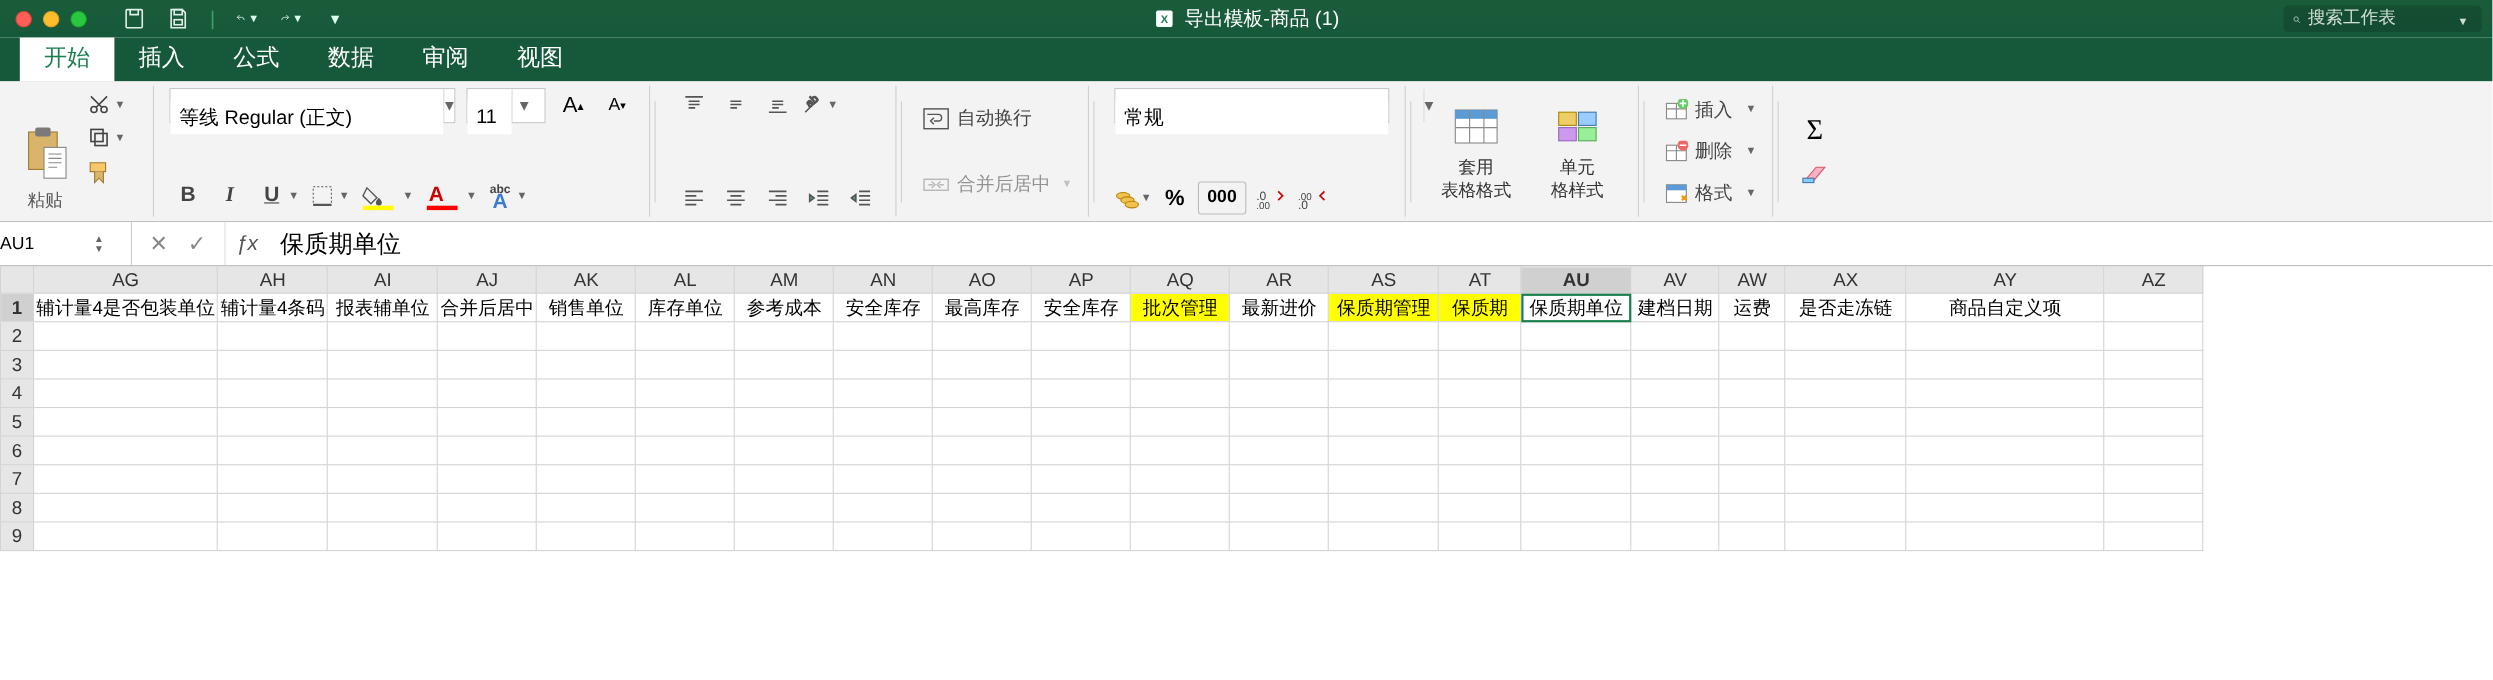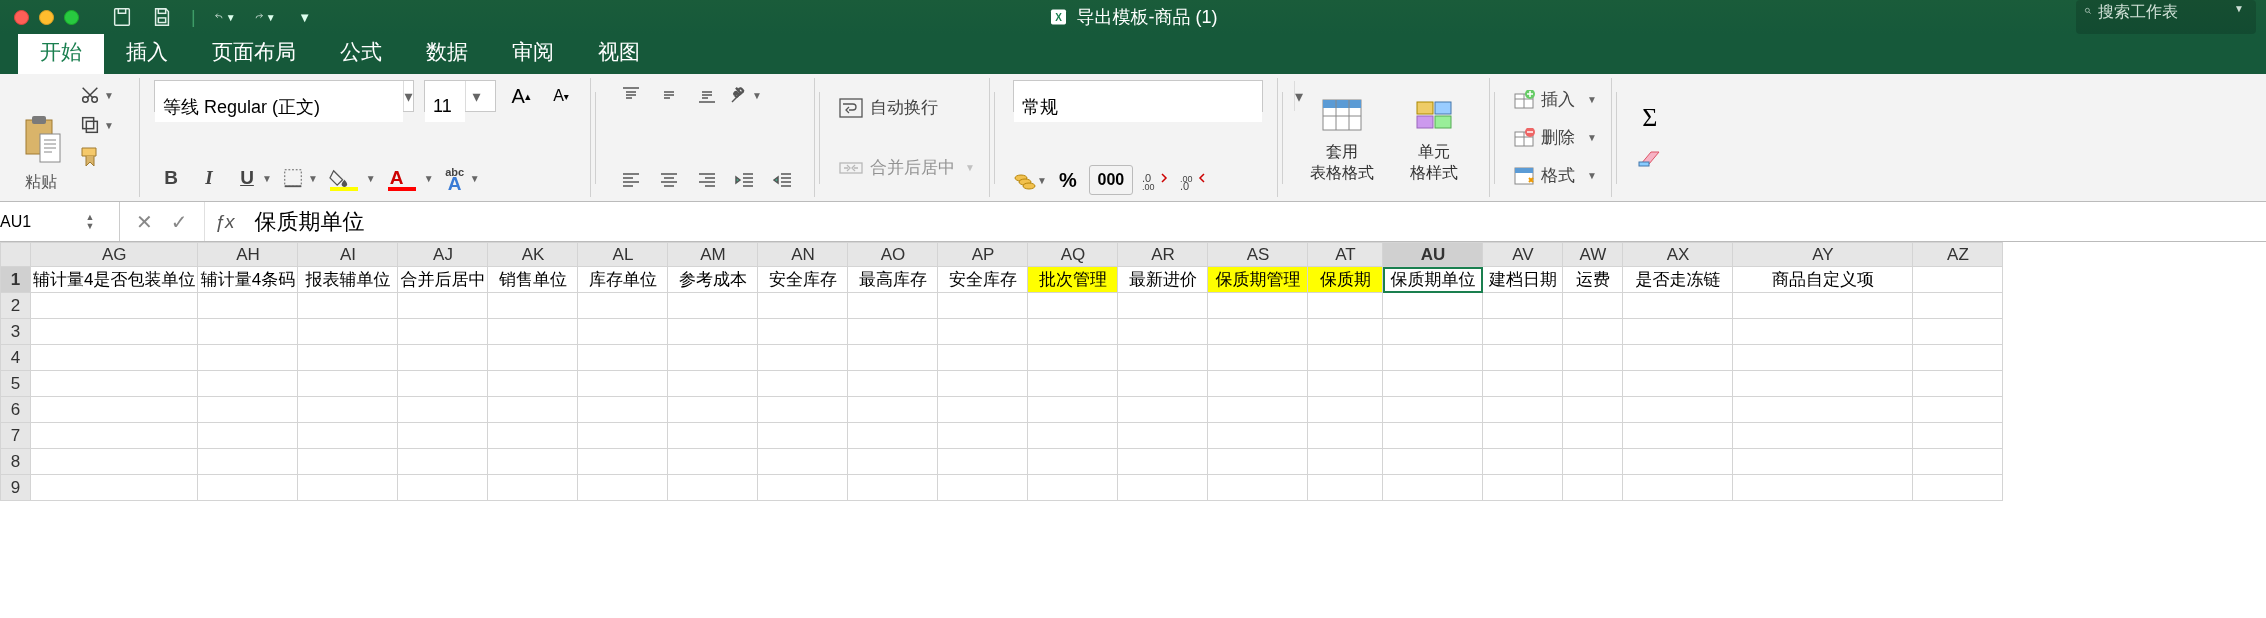--- a/index.html
+++ b/index.html
@@ -9,21 +9,21 @@
 .titlebar { height: 34px; background: linear-gradient(#1a5c3a, #16593a); display: flex; align-items: center; color: #fff; font-size: 18px; position: relative; }
 .tb-left { display: flex; align-items: center; gap: 10px; padding-left: 14px; }
 .traffic { display: flex; gap: 10px; }
 .traffic span { width: 15px; height: 15px; border-radius: 50%; display: block; }
 .tr-close { background: #ff5f57; border: 1px solid #e0443e; }
 .tr-min { background: #ffbd2e; border: 1px solid #dea123; }
 .tr-max { background: #28c940; border: 1px solid #1aab29; }
 .qat { display: flex; align-items: center; gap: 18px; margin-left: 22px; }
 .qat .qbtn { width: 22px; height: 22px; display: flex; align-items: center; justify-content: center; color: #dfe; }
 .title-center { position: absolute; left: 50%; transform: translateX(-50%); display: flex; align-items: center; gap: 8px; }
-.search-bar { position: absolute; right: 10px; display: flex; align-items: flex-start; gap: 6px; color: #cfe0d6; font-size: 16px; background: rgba(0,0,0,.15); padding: 3px 12px 13px 8px; border-radius: 4px; width: 180px; }
+.search-bar { position: absolute; right: 10px; display: flex; align-items: flex-end; gap: 6px; color: #cfe0d6; font-size: 16px; background: rgba(0,0,0,.15); padding: 3px 12px 3px 8px; border-radius: 4px; width: 180px; }
 .search-bar input { background: transparent; border: none; color: #cfe0d6; font-size: 16px; outline: none; width: 130px; }
 .search-bar input::placeholder { color: #cfe0d6; }
 .qat svg, .title-center svg { display: block; }
 
 
 .rtabs { height: 40px; background: #16593a; display: flex; align-items: flex-end; padding-left: 18px; gap: 0; }
 .rtab { padding: 8px 22px; color: #fff; font-size: 21px; cursor: pointer; }
 .rtab.active { background: #fff; color: #1a7f4f; border-radius: 4px 4px 0 0; }
 
 
@@ -127,21 +127,20 @@
         <path d="M20 20l-5-5"></path>
       </svg>
     <input placeholder="搜索工作表" style="">
     <span style="font-size:10px;">▼</span>
   </div>
 </div>
 
 <div class="rtabs">
   <div class="rtab active">开始</div>
   <div class="rtab">插入</div>
-  <div class="rtab">页面布局</div>
   <div class="rtab">公式</div>
   <div class="rtab">数据</div>
   <div class="rtab">审阅</div>
   <div class="rtab">视图</div>
 </div>
 
 <div class="ribbon">
 
   <div class="rgroup" style="width:140px;">
     <div class="rrow" style="height:100%;align-items:flex-start;">

